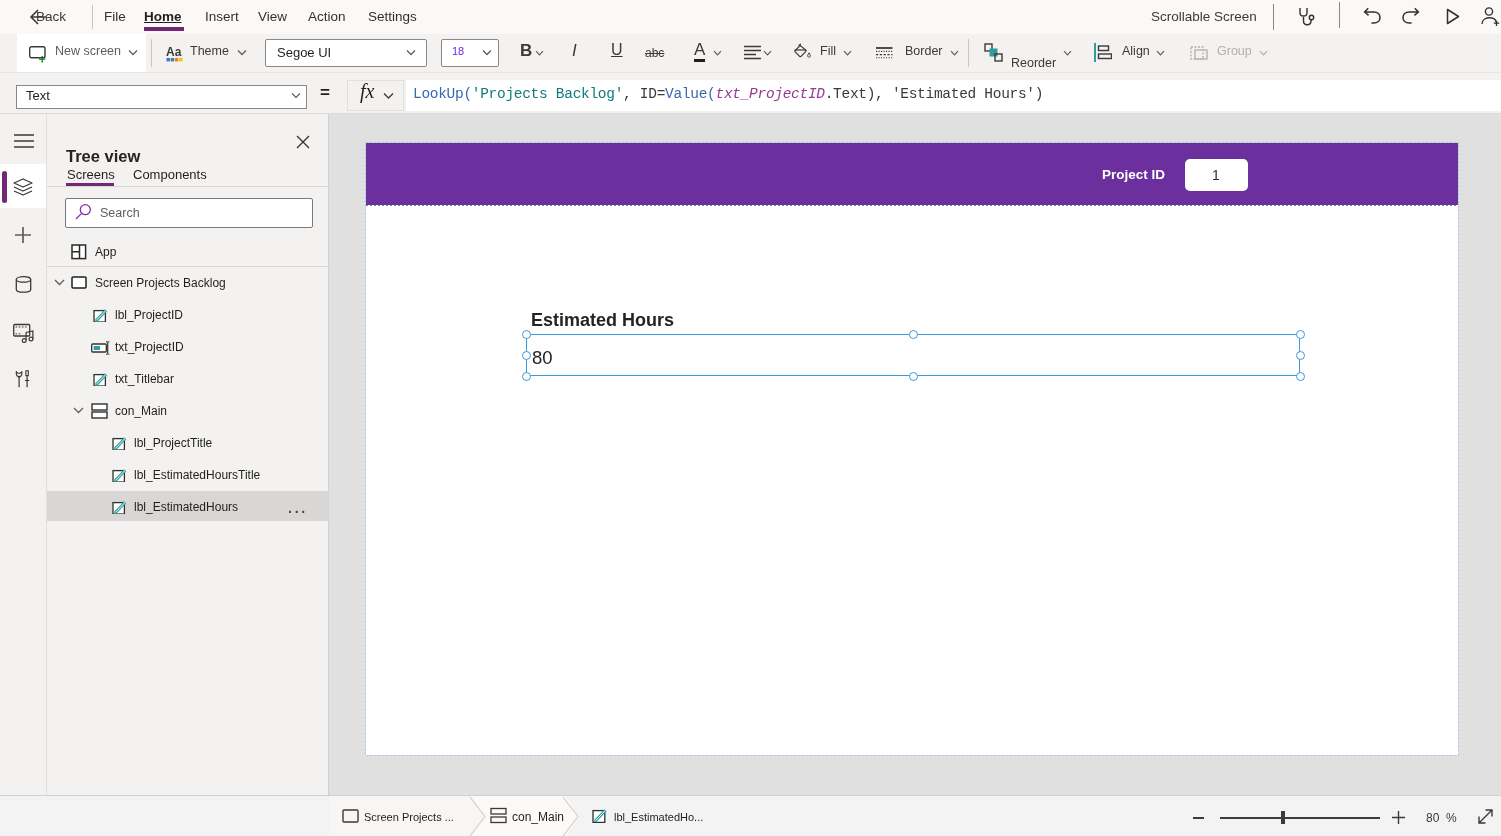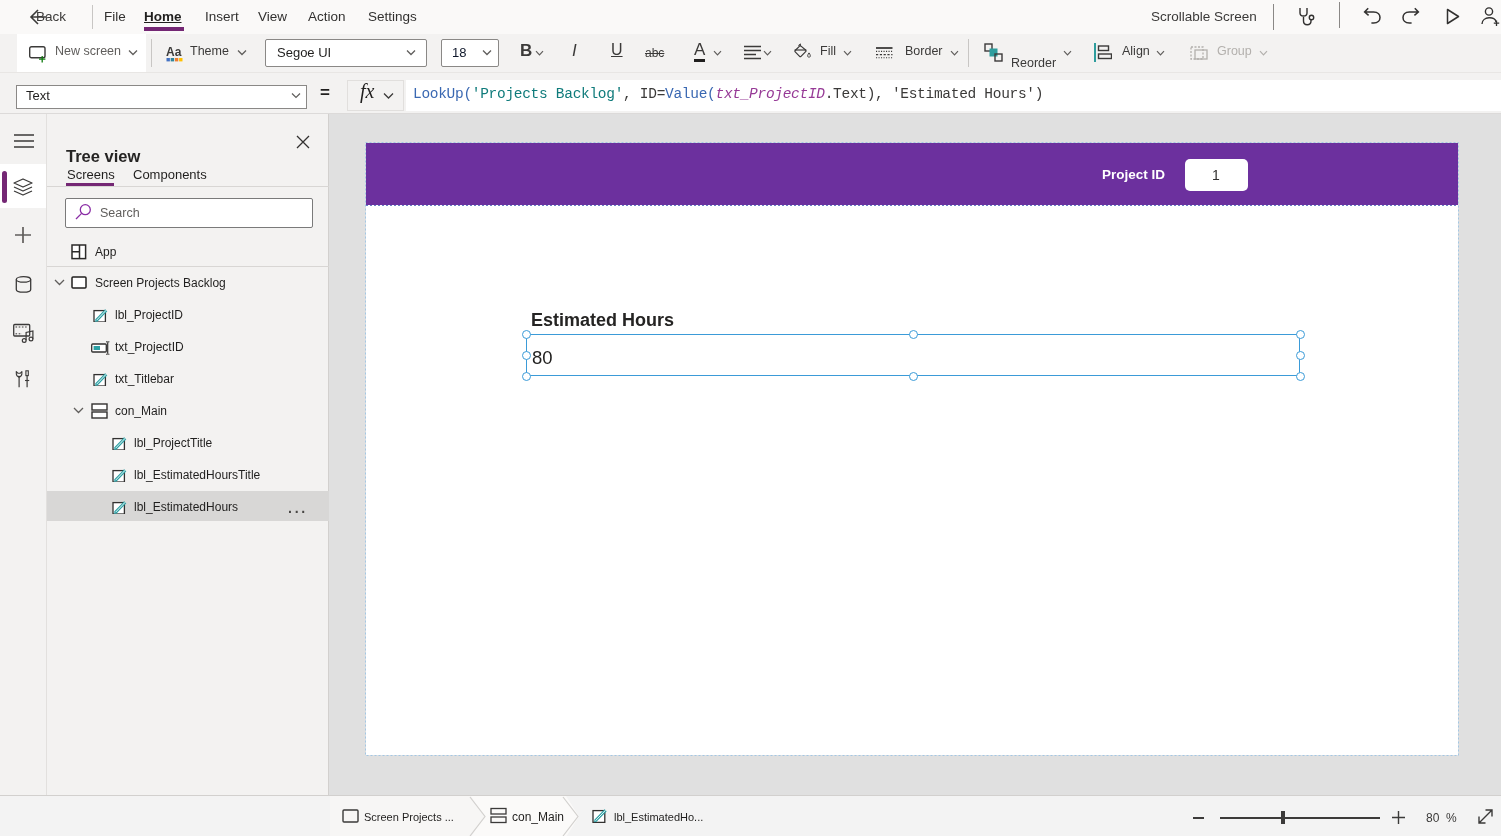--- a/index.html
+++ b/index.html
@@ -95,21 +95,21 @@
     <span class="abs tb-label" style="left:190px;top:10px;">Theme</span>
     <svg class="abs" style="left:237px;top:15px" width="10" height="8" viewBox="0 0 10 8">
         <path d="M1 1.5 L5 5.5 L9 1.5" stroke="#605e5c" stroke-width="1.3" fill="none"></path>
       </svg>
     <div class="abs" style="left:265px;top:5px;width:162px;height:28px;background:#fff;border:1px solid #8a8886;border-radius:2px;"></div>
     <span class="abs tb-label" style="left:277px;top:11px;color:#201f1e;font-size:13px;">Segoe UI</span>
     <svg class="abs" style="left:406px;top:15px" width="10" height="8" viewBox="0 0 10 8">
         <path d="M1 1.5 L5 5.5 L9 1.5" stroke="#605e5c" stroke-width="1.3" fill="none"></path>
       </svg>
     <div class="abs" style="left:441px;top:5px;width:58px;height:28px;background:#fff;border:1px solid #8a8886;border-radius:2px;"></div>
-    <span class="abs tb-label" style="left:452px;top:11px;color:#0f172a;font-size:13px;">18</span>
+    <span class="abs tb-label" style="left:452px;top:11px;color:#6d28d9;font-size:11px;">18</span>
     <svg class="abs" style="left:482px;top:15px" width="10" height="8" viewBox="0 0 10 8">
         <path d="M1 1.5 L5 5.5 L9 1.5" stroke="#605e5c" stroke-width="1.3" fill="none"></path>
       </svg>
     <span class="abs" style="left:520px;top:7px;font-size:17px;font-weight:bold;color:#3b3a39;">B</span>
     <svg class="abs" style="left:535px;top:16px" width="9" height="7" viewBox="0 0 9 7">
         <path d="M1 1.2 L4.5 4.8 L8 1.2" stroke="#605e5c" stroke-width="1.2" fill="none"></path>
       </svg>
     <span class="abs" style="left:572px;top:7px;font-size:17px;font-style:italic;color:#3b3a39;">I</span>
     <span class="abs" style="left:611px;top:7px;font-size:16px;color:#3b3a39;text-decoration:underline;">U</span>
     <span class="abs" style="left:645px;top:12px;font-size:12px;color:#3b3a39;text-decoration:line-through;">abc</span>

